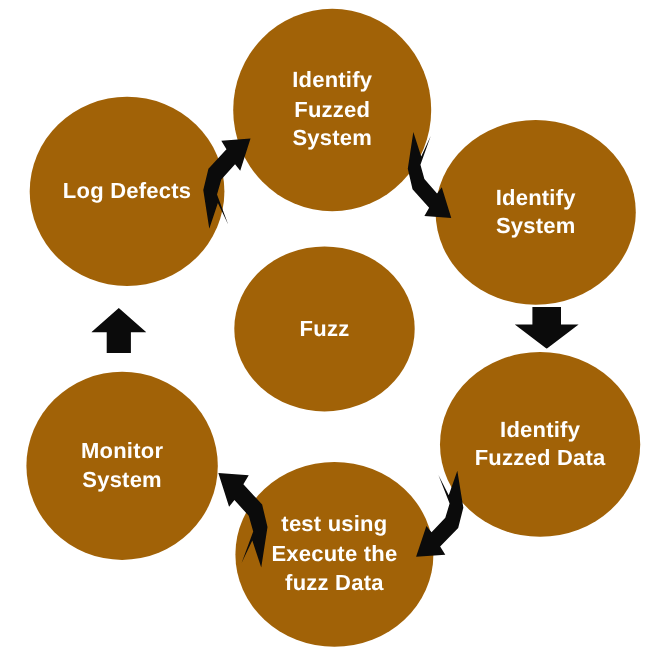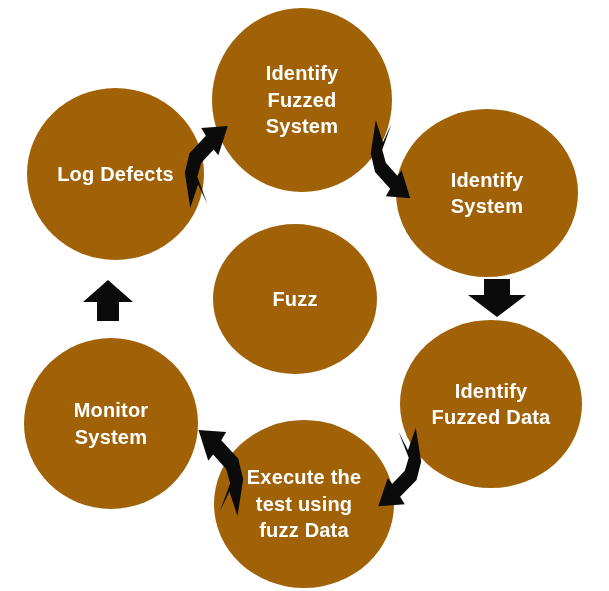--- a/index.html
+++ b/index.html
@@ -73,22 +73,22 @@
     <span class="line">Identify</span>
     <span class="line">System</span>
   </div>
 
   <div class="node" id="node-generate">
     <span class="line">Identify</span>
     <span class="line">Fuzzed Data</span>
   </div>
 
   <div class="node" id="node-execute">
+    <span class="line">test using</span>
     <span class="line">Execute the</span>
-    <span class="line">test using</span>
     <span class="line">fuzz Data</span>
   </div>
 
   <div class="node" id="node-monitor">
     <span class="line">Monitor</span>
     <span class="line">System</span>
   </div>
 
   <div class="node" id="node-logdef">
     <span class="line">Log Defects</span>

